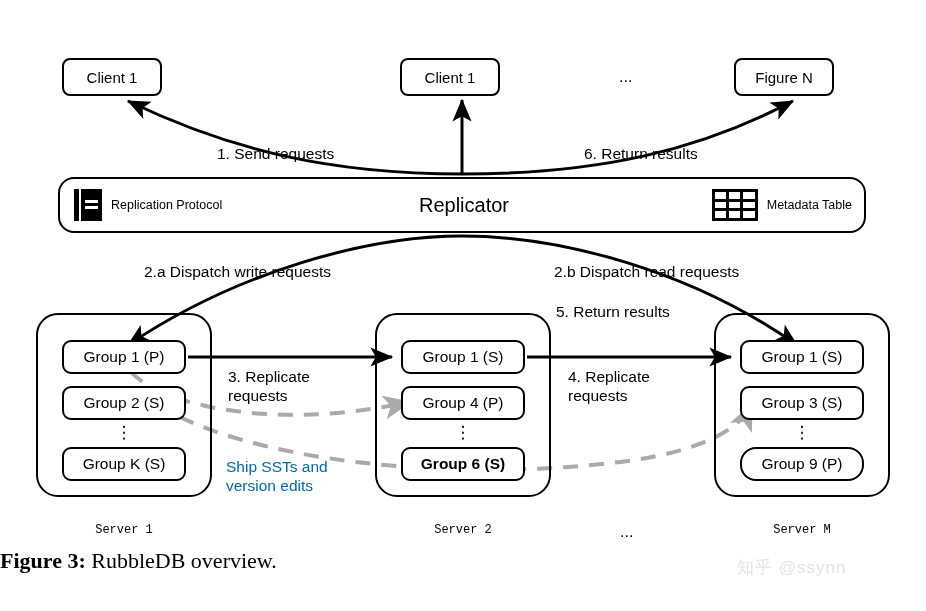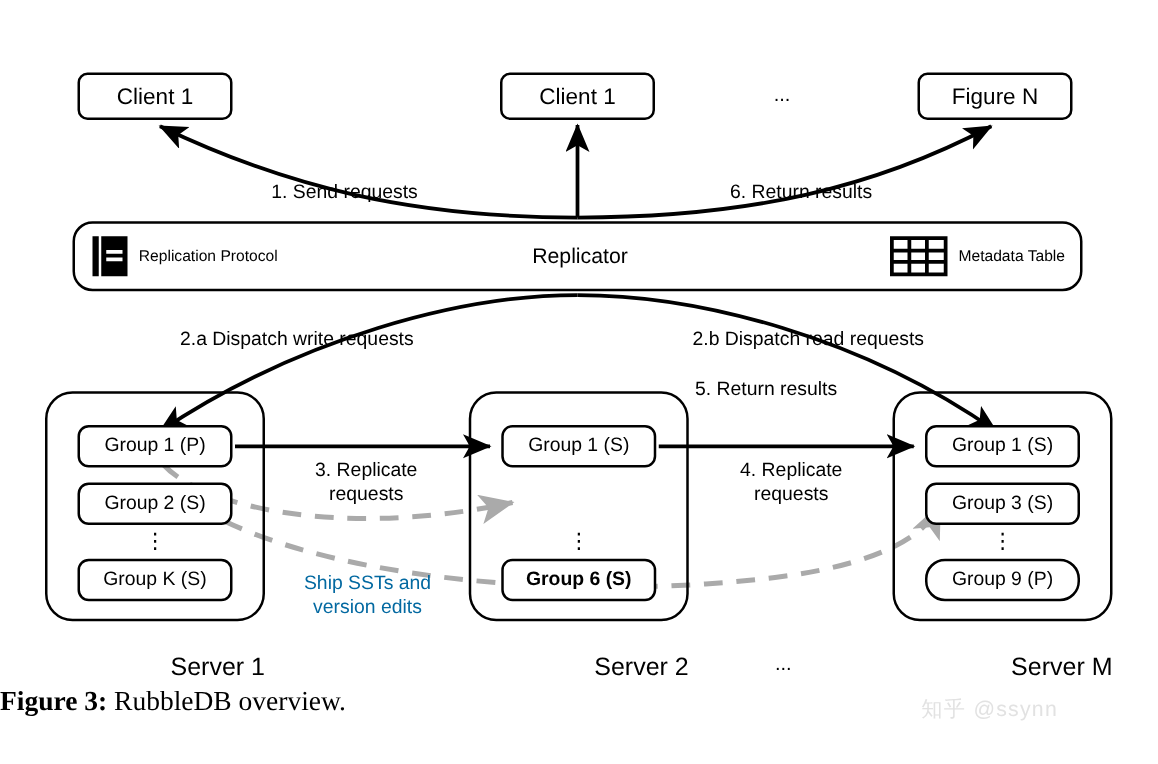--- a/index.html
+++ b/index.html
@@ -33,24 +33,24 @@
     border-radius: 9px;
     background: #ffffff;
     display: flex;
     align-items: center;
     justify-content: center;
     font-size: 16px;
     line-height: 1;
     white-space: nowrap;
   }
   .client-box {
-    width: 124px;
+    width: 100px;
     height: 38px;
     border-radius: 8px;
-    font-size: 18px;
+    font-size: 15px;
   }
   .group-box {
     width: 124px;
     height: 34px;
     border-radius: 9px;
     font-size: 15.5px;
   }
   .server-box {
     position: absolute;
     box-sizing: border-box;
@@ -71,21 +71,21 @@
   }
   .replicator-title {
     position: absolute;
     left: 0;
     top: 0;
     width: 808px;
     height: 52px;
     display: flex;
     align-items: center;
     justify-content: center;
-    font-size: 17px;
+    font-size: 20px;
   }
   .rep-icon-group {
     position: absolute;
     display: flex;
     align-items: center;
     gap: 9px;
   }
   .rep-icon-label {
     font-size: 12.5px;
     white-space: nowrap;
@@ -140,30 +140,31 @@
   }
   .grid-icon span {
     background: #ffffff;
     display: block;
   }
   .edge-label {
     position: absolute;
     font-size: 15.5px;
     white-space: nowrap;
     line-height: 1.22;
-    text-align: center;
+    text-align: left;
   }
   .edge-label.gray {
     color: #0369a1;
   }
   .server-caption {
     position: absolute;
-    font-size: 20px;
-    white-space: nowrap;
-    text-align: right;
+    font-size: 12px;
+    white-space: nowrap;
+    text-align: center;
+    font-family: Liberation Mono, monospace;
   }
   .vdots {
     position: absolute;
     font-size: 17px;
     line-height: 1;
     letter-spacing: 0;
     color: #000000;
     text-align: center;
     width: 20px;
   }
@@ -311,20 +312,23 @@
     <span>Group K (S)</span>
   </div>
 
   <div class="server-caption" style="left:36px; top:523px; width:176px;">Server 1</div>
 
   <div class="server-box" style="left:375px; top:313px; width:176px; height:184px;"></div>
 
   <div class="node group-box" style="left:401px; top:340px;">
     <span>Group 1 (S)</span>
   </div>
+  <div class="node group-box" style="left:401px; top:386px;">
+    <span>Group 4 (P)</span>
+  </div>
   <div class="vdots" style="left:453px; top:424px;">⋮</div>
   <div class="node group-box" style="left:401px; top:447px;font-weight:bold;">
     <span>Group 6 (S)</span>
   </div>
 
   <div class="server-caption" style="left:375px; top:523px; width:176px;">Server 2</div>
 
   <div class="hdots" style="left:620px; top:523px;">...</div>
 
   <div class="server-box" style="left:714px; top:313px; width:176px; height:184px;"></div>

